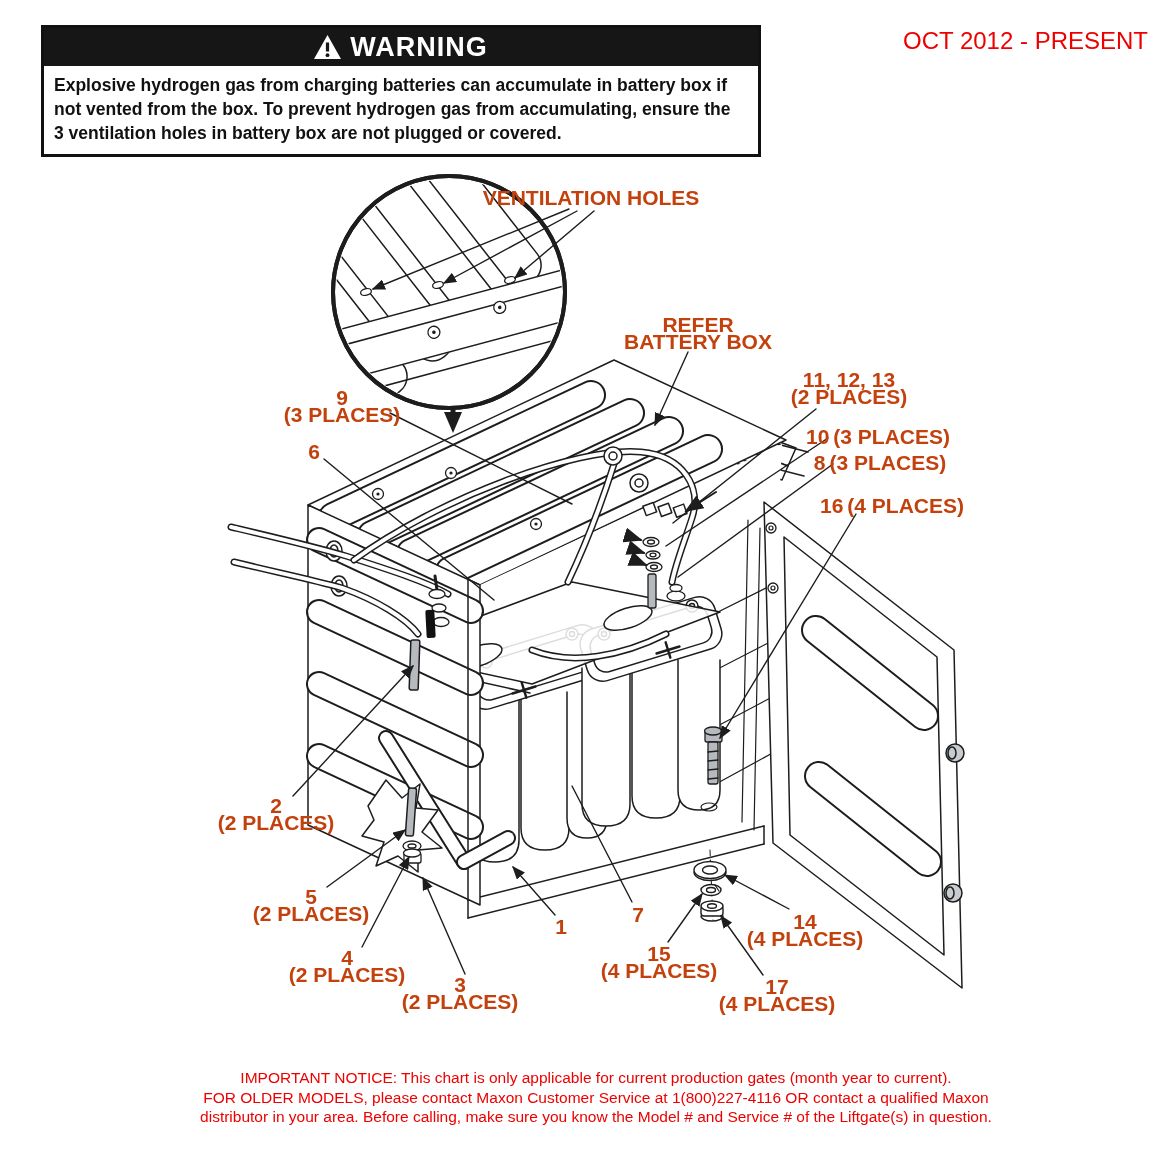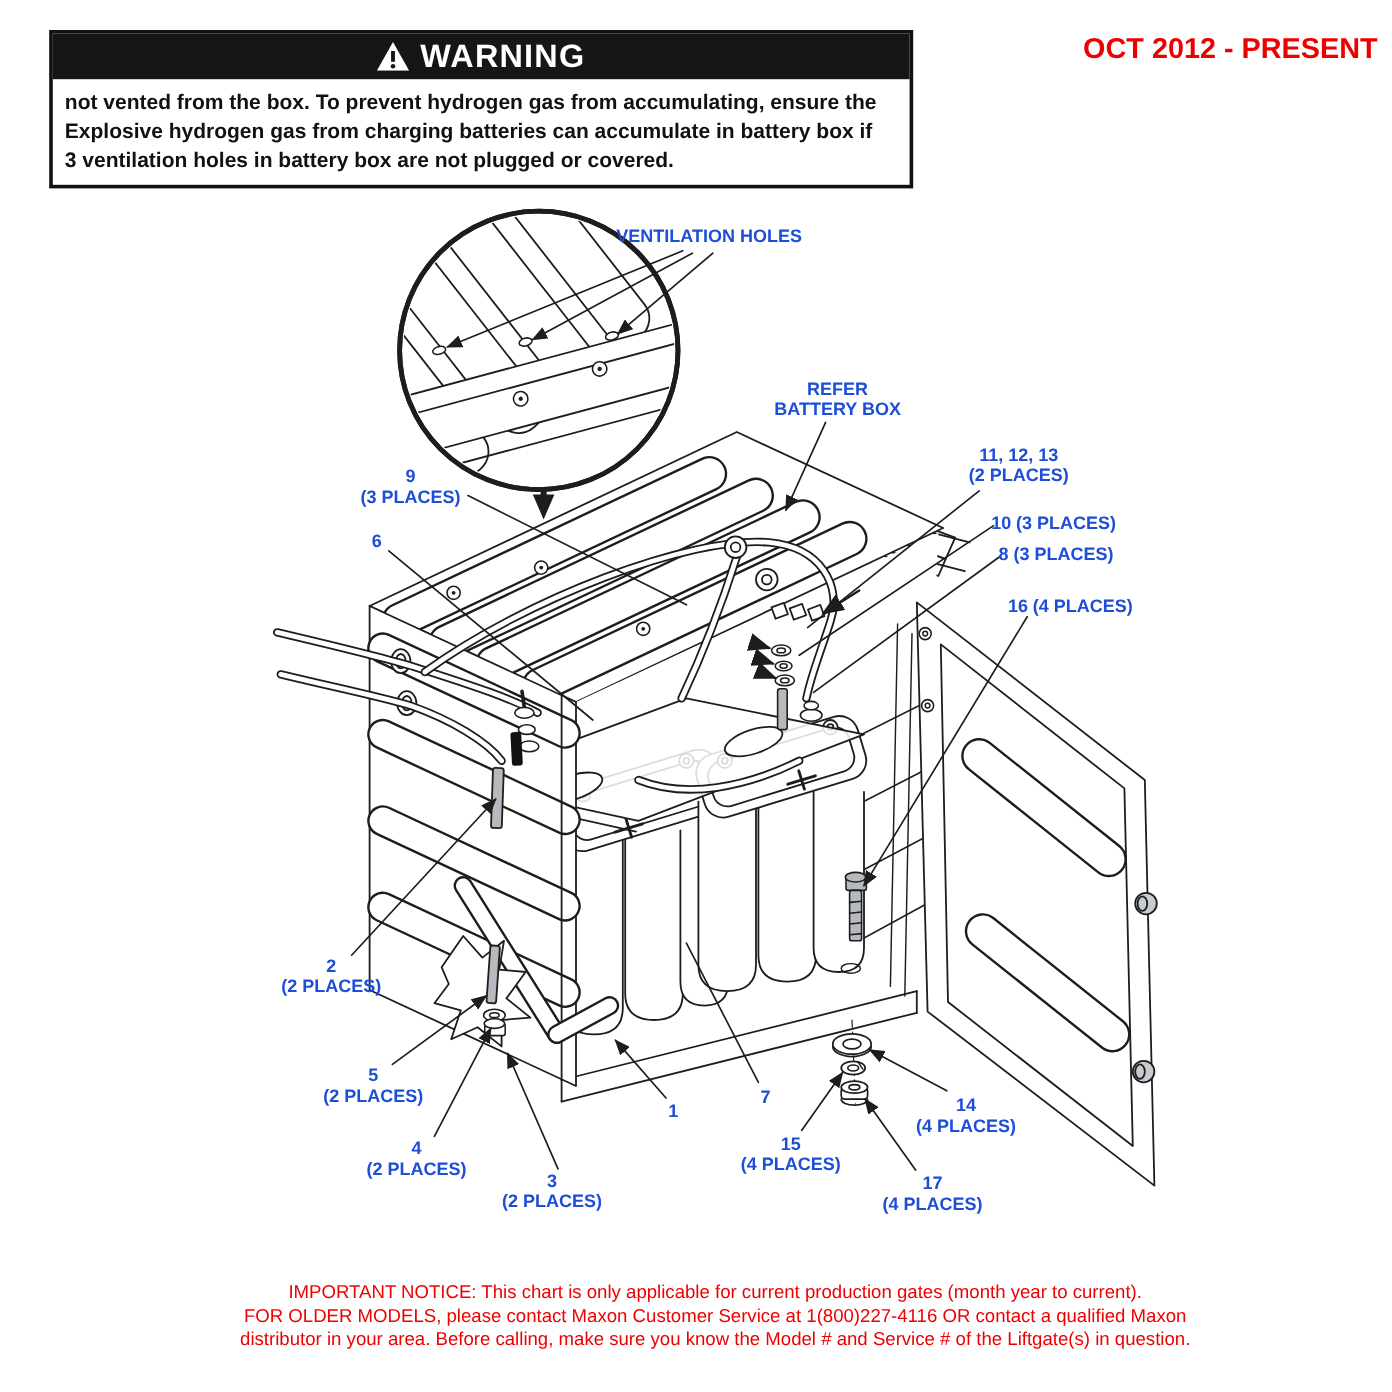--- a/index.html
+++ b/index.html
@@ -6,25 +6,25 @@
   .page{position:relative;width:1160px;height:1160px;background:#fff;overflow:hidden;
         font-family:"Liberation Sans",sans-serif;color:#111;margin-left:16px;}
   
   .warning-box{position:absolute;left:25px;top:25px;width:714px;border:3px solid #111;background:#fff;}
   .warning-header{background:#161616;height:38px;display:flex;align-items:center;justify-content:center;gap:9px;}
   .warning-header .tri{display:block;}
   .warning-title{color:#fff;font-weight:bold;font-size:27px;letter-spacing:1px;}
   .warning-body{padding:7px 10px 9px 10px;}
   .warning-body div{font-weight:bold;font-size:17.5px;line-height:24px;white-space:nowrap;}
   
-  .date-range{position:absolute;top:27px;right:28px;color:var(--red);font-weight:bold;font-size:24px;white-space:nowrap;}
+  .date-range{position:absolute;top:27px;right:28px;color:var(--red);font-weight:normal;font-size:24px;white-space:nowrap;}
   
   svg.diagram{position:absolute;left:0;top:0;}
   .callout{position:absolute;transform:translateX(-50%);text-align:center;
-           font-weight:bold;font-size:15px;line-height:17px;color:#1d4ed8;white-space:nowrap;}
+           font-weight:bold;font-size:21px;line-height:17px;color:#c2410c;white-space:nowrap;}
   .callout span{display:block;}
   .callout span:empty{display:none;}
   .callout.inline span{display:inline;}
   .callout.inline span + span{margin-left:4px;}
   
   .footer-notice{position:absolute;left:0;right:0;top:1068px;text-align:center;color:var(--red);
                  font-size:15.5px;line-height:19.5px;}
   .footer-notice .seg-b{font-weight:normal;}
 </style>
 </head>
@@ -35,22 +35,22 @@
   <div class="warning-box">
     <div class="warning-header">
       <svg class="tri" width="27" height="24" viewBox="0 0 27 24">
         <path d="M13.5 0 L27 24 L0 24 Z" fill="#ffffff"></path>
         <rect x="11.9" y="7.5" width="3.2" height="9" fill="#161616"></rect>
         <circle cx="13.5" cy="20.2" r="1.9" fill="#161616"></circle>
       </svg>
       <span class="warning-title">WARNING</span>
     </div>
     <div class="warning-body">
+      <div>Explosive hydrogen gas from charging batteries can accumulate in battery box if</div>
       <div>not vented from the box. To prevent hydrogen gas from accumulating, ensure the</div>
-      <div>Explosive hydrogen gas from charging batteries can accumulate in battery box if</div>
       <div>3 ventilation holes in battery box are not plugged or covered.</div>
     </div>
   </div>
 
   <div class="date-range">OCT 2012 - PRESENT</div>
 
   <svg class="diagram" width="1160" height="1160" viewBox="0 0 1160 1160" fill="none" stroke="#1d1d1d" stroke-width="1.5" stroke-linejoin="round" stroke-linecap="round">
     <defs>
       <marker id="ah" viewBox="0 0 10 8" refX="9" refY="4" markerWidth="9.5" markerHeight="7.6" orient="auto-start-reverse">
         <path d="M0,0 L10,4 L0,8 Z" fill="#1d1d1d" stroke="none"></path>

